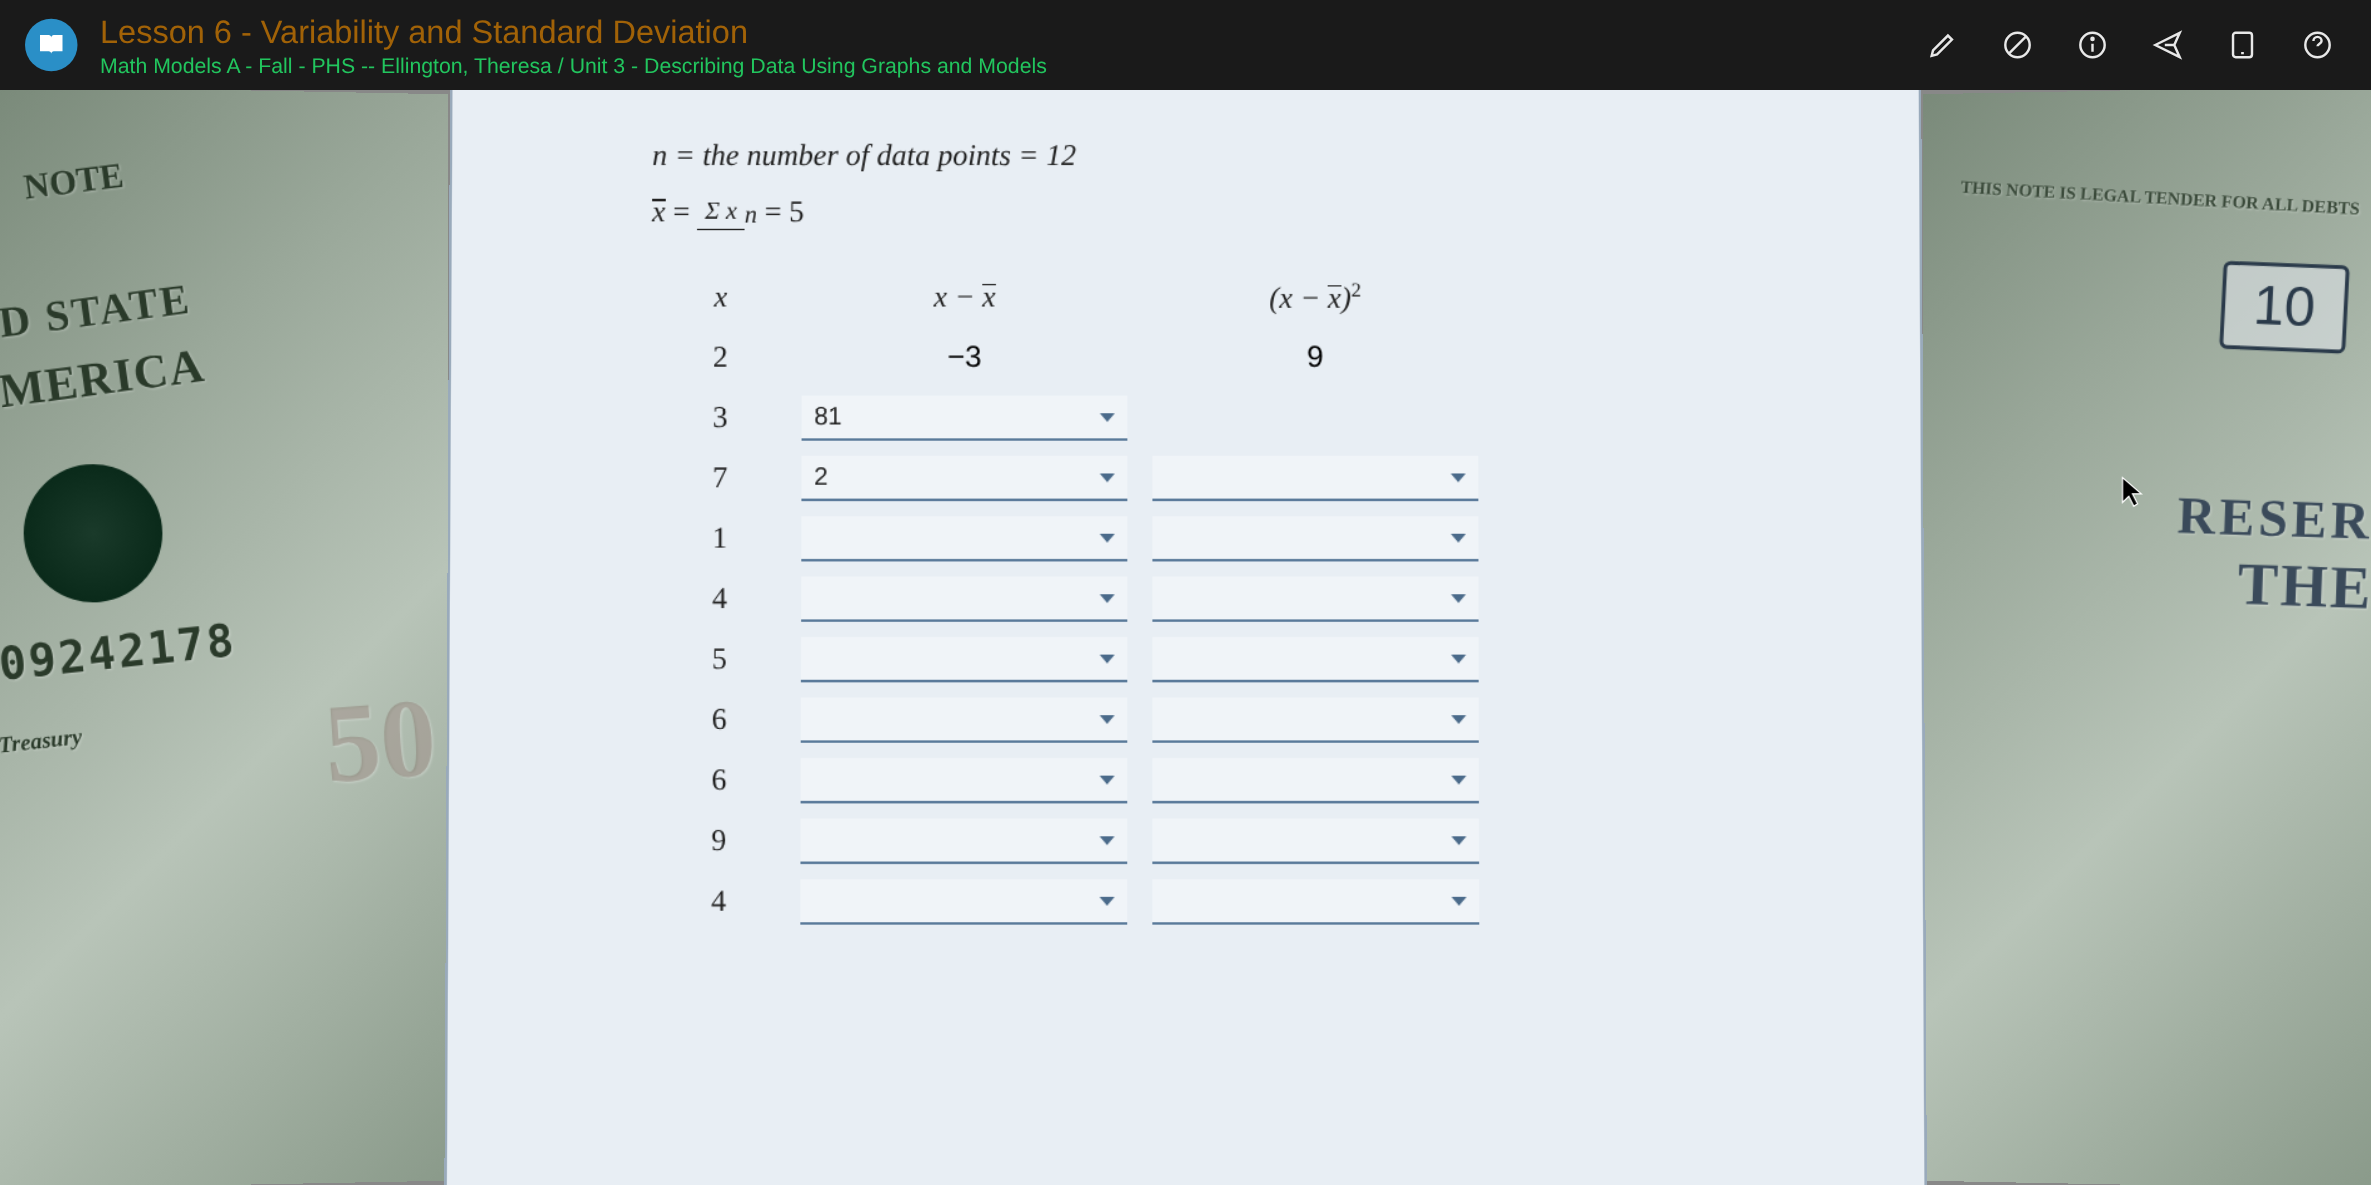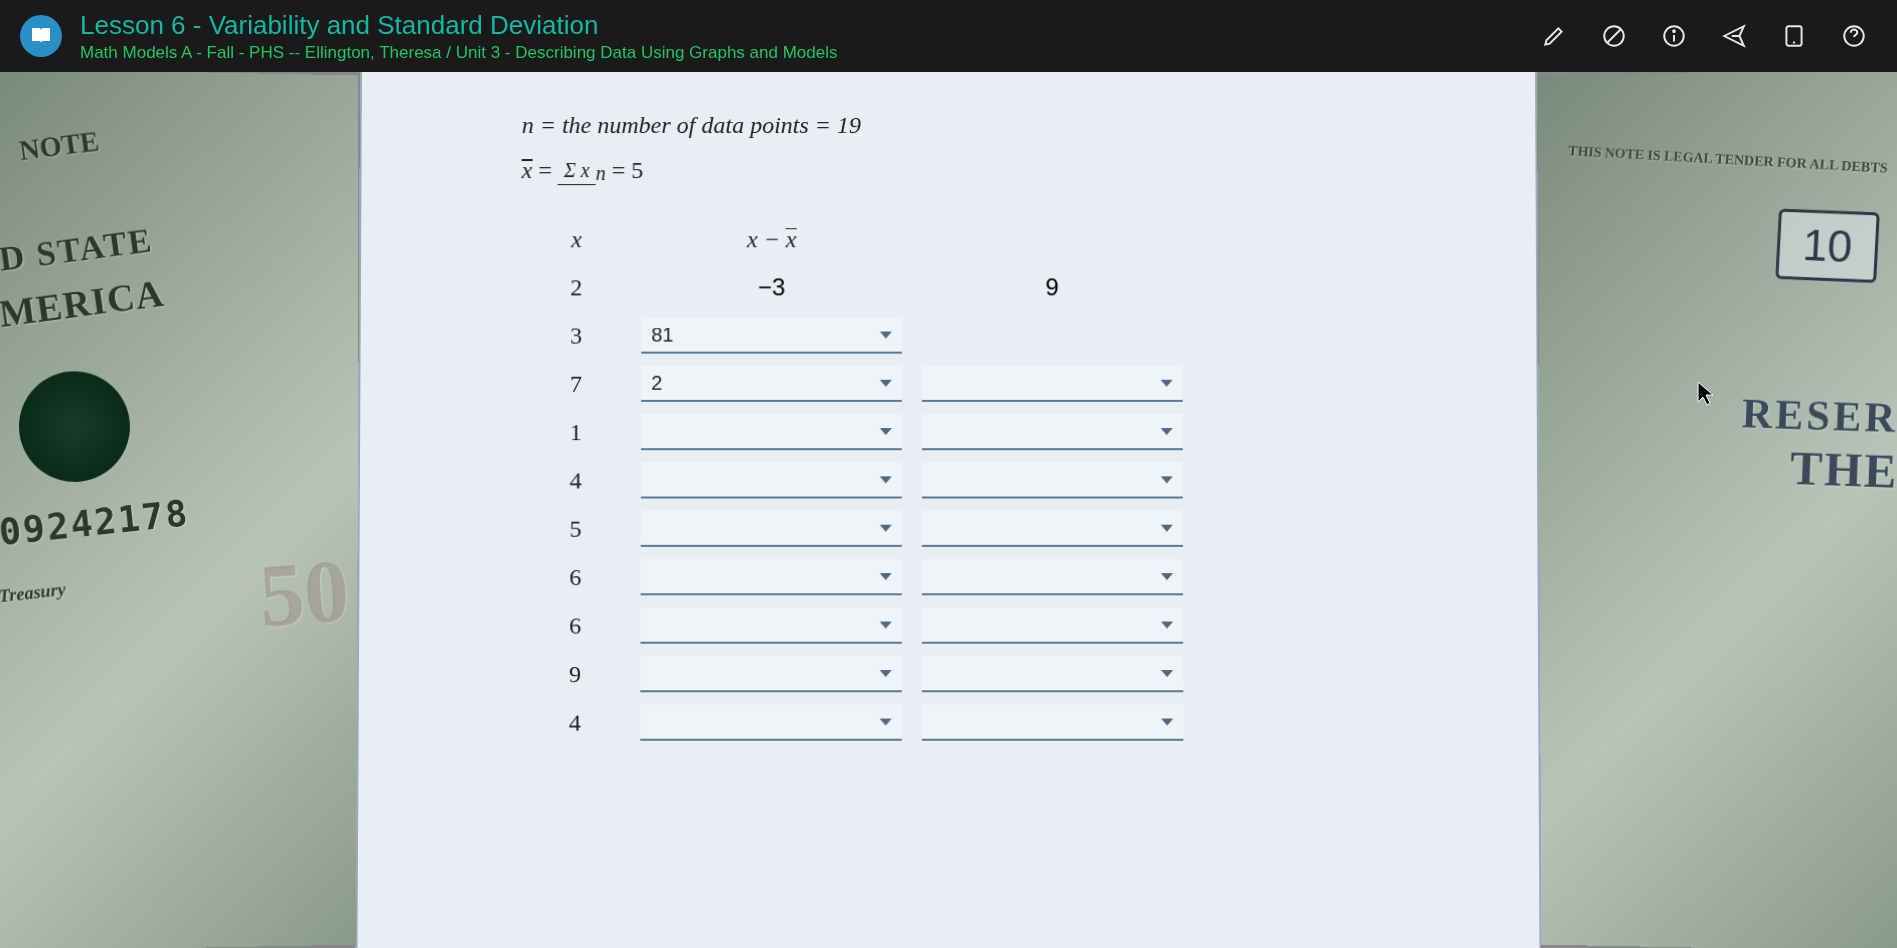--- a/index.html
+++ b/index.html
@@ -27,21 +27,21 @@
     background: #2a8fc7;
     border-radius: 50%;
     display: flex;
     align-items: center;
     justify-content: center;
     margin-right: 18px;
     flex-shrink: 0;
   }
   .book-icon svg { width: 24px; height: 24px; fill: #fff; }
   .header-text { flex: 1; }
-  .lesson-title { font-size: 26px; font-weight: 400; color: #14b8a6; }
+  .lesson-title { font-size: 26px; font-weight: 400; color: #a16207; }
   .lesson-sub { font-size: 17px; color: #22c55e; margin-top: 2px; }
   .header-icons {
     display: flex;
     gap: 34px;
     align-items: center;
     padding-right: 10px;
   }
   .hicon {
     width: 26px;
     height: 26px;
@@ -246,39 +246,40 @@
 <div class="bg-right">
   <div class="money-text m1">THIS NOTE IS LEGAL TENDER FOR ALL DEBTS</div>
   <div class="ten">10</div>
   <div class="money-text m2">RESER</div>
   <div class="money-text m3">THE</div>
 </div>
 
 <div class="content-panel">
 
   <div class="formula-block">
-    <span>n = the number of data points = 19</span>
+    <span>n = the number of data points = 12</span>
   </div>
 
 
   <div class="formula-block" style="margin-top:18px;">
     <span class="xbar">x</span>
     <span class="upright"> = </span>
     <span class="frac">
       <span class="num">Σ x</span>
       <span class="den">n</span>
     </span>
     <span class="upright">= 5</span>
   </div>
 
   <div class="data-table">
 
     <div class="dt-row hdr-row">
       <div class="col-x"><span>x</span></div>
       <div class="col-h"><span>x − </span><span class="xbar">x</span></div>
+      <div class="col-h">(<span>x − </span><span class="xbar">x</span>)<sup style="font-size:16px;font-style:normal;">2</sup></div>
     </div>
 
     <div class="dt-row example-row">
       <div class="col-x num">2</div>
       <div class="col-h">−3</div>
       <div class="col-h">9</div>
     </div>
 
     <div id="rows-container">
         <div class="dt-row">

